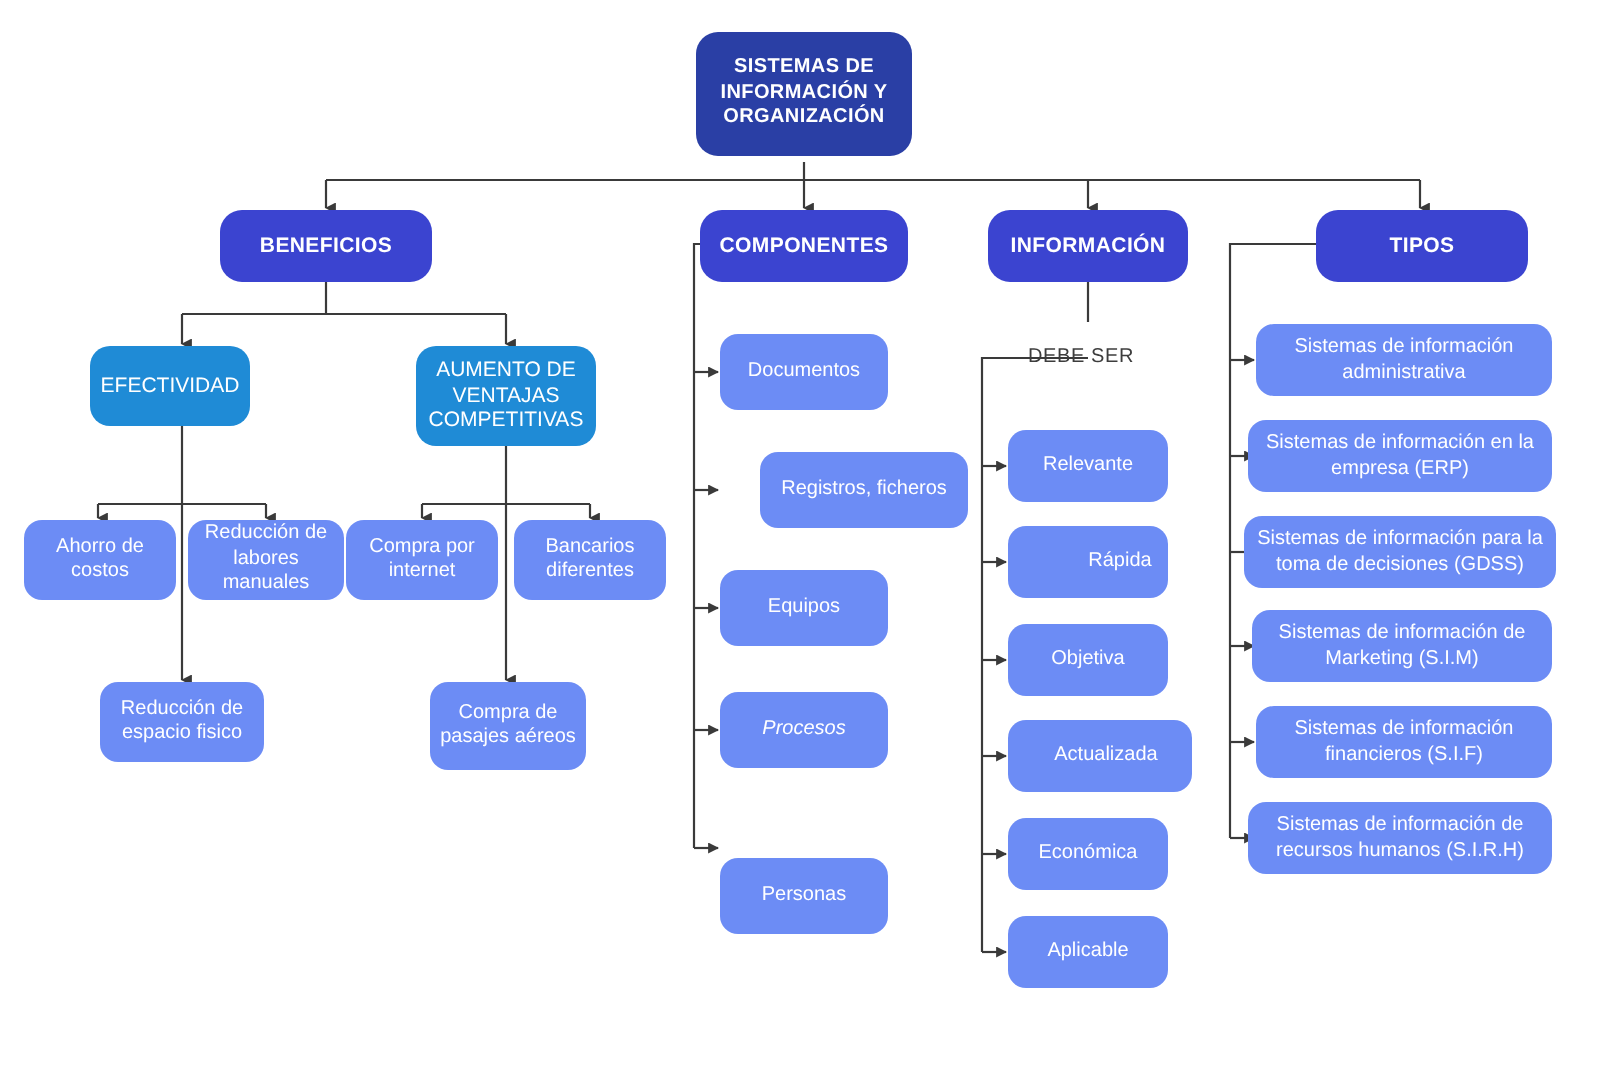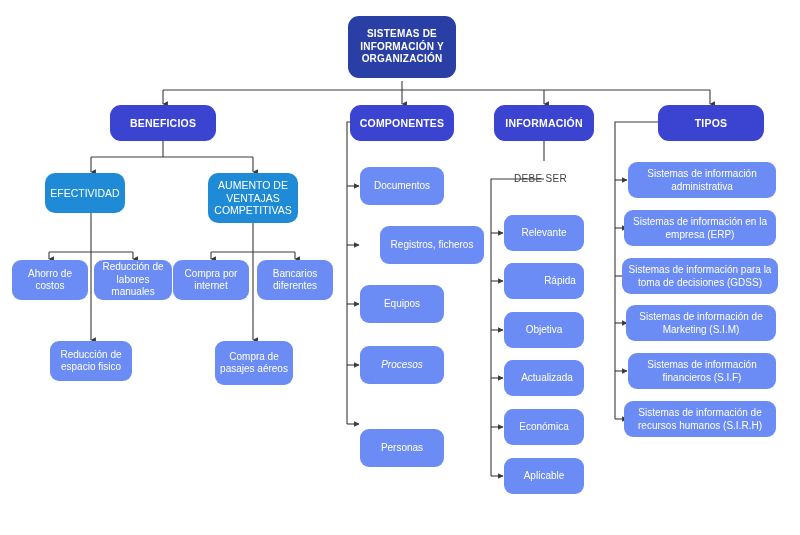--- a/index.html
+++ b/index.html
@@ -136,21 +136,21 @@
   <div class="node leaf" style="left:360px;top:167px;width:84px;height:38px;">Documentos</div>
   <div class="node leaf" style="left:380px;top:226px;width:104px;height:38px;">Registros, ficheros</div>
   <div class="node leaf" style="left:360px;top:285px;width:84px;height:38px;">Equipos</div>
   <div class="node leaf" style="left:360px;top:346px;width:84px;height:38px;font-style:italic;">Procesos</div>
   <div class="node leaf" style="left:360px;top:405px;width:84px;height:38px;margin-top:24px;">Personas</div>
 
   <div class="plainlabel" style="left:514px;top:173px;">DEBE SER</div>
   <div class="node leaf" style="left:504px;top:215px;width:80px;height:36px;">Relevante</div>
   <div class="node leaf" style="left:504px;top:263px;width:80px;height:36px;padding-left:36px;">Rápida</div>
   <div class="node leaf" style="left:504px;top:312px;width:80px;height:36px;">Objetiva</div>
-  <div class="node leaf" style="left:504px;top:360px;width:80px;height:36px;padding-left:10px;">Actualizada</div>
+  <div class="node leaf" style="left:504px;top:360px;width:92px;height:36px;padding-left:10px;">Actualizada</div>
   <div class="node leaf" style="left:504px;top:409px;width:80px;height:36px;">Económica</div>
   <div class="node leaf" style="left:504px;top:458px;width:80px;height:36px;">Aplicable</div>
 
   <div class="node leaf wide" style="left:628px;top:162px;width:148px;height:36px;">Sistemas de información administrativa</div>
   <div class="node leaf wide" style="left:624px;top:210px;width:152px;height:36px;">Sistemas de información en la empresa (ERP)</div>
   <div class="node leaf wide" style="left:622px;top:258px;width:156px;height:36px;">Sistemas de información para la toma de decisiones (GDSS)</div>
   <div class="node leaf wide" style="left:626px;top:305px;width:150px;height:36px;">Sistemas de información de Marketing (S.I.M)</div>
   <div class="node leaf wide" style="left:628px;top:353px;width:148px;height:36px;">Sistemas de información financieros (S.I.F)</div>
   <div class="node leaf wide" style="left:624px;top:401px;width:152px;height:36px;">Sistemas de información de recursos humanos (S.I.R.H)</div>
 

